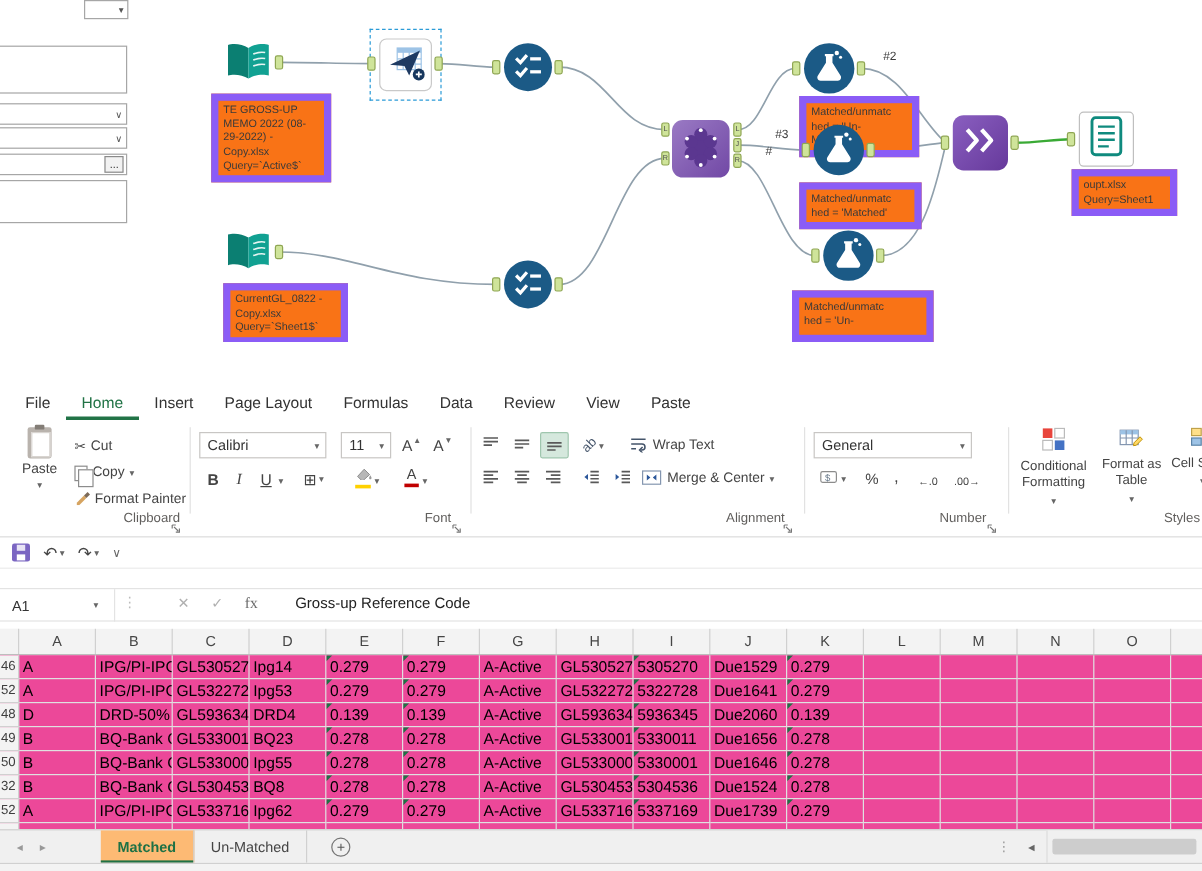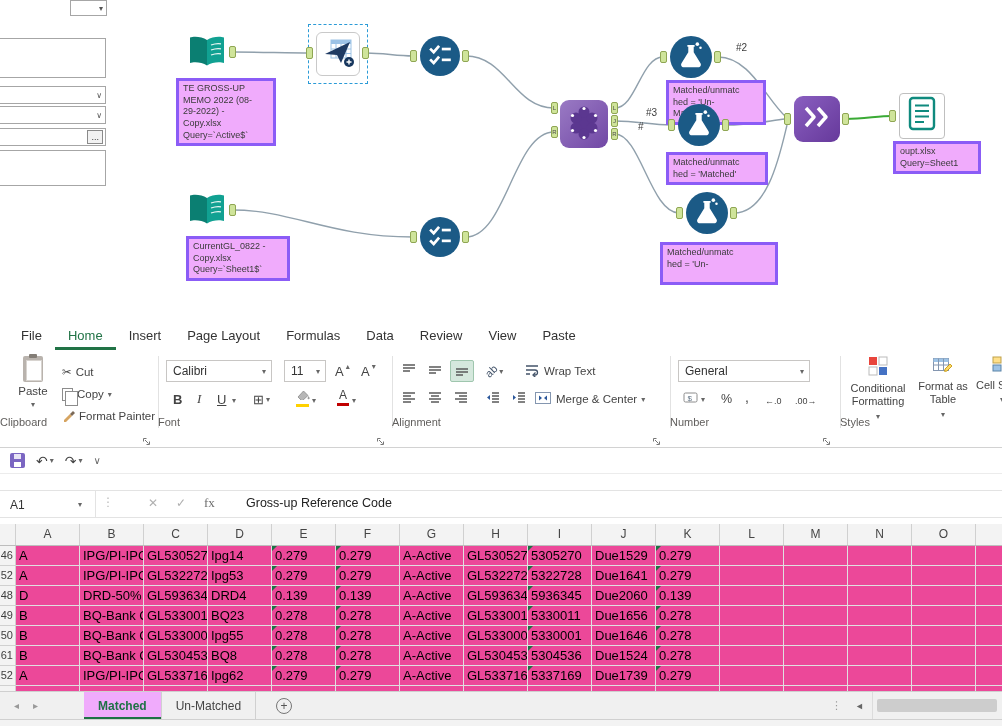--- a/index.html
+++ b/index.html
@@ -7,21 +7,21 @@
   body{font-family:"Liberation Sans",sans-serif;background:#fff;position:relative}
 
   
   .canvas{position:absolute;left:0;top:0;width:1002px;height:285px;background:#fff;overflow:hidden}
   .pfrag{position:absolute;background:#fff;border:1px solid #a6a6a6;display:flex;align-items:center;justify-content:flex-end;font-size:9px;color:#555}
   .pfrag .pcar{margin-right:3px;font-size:8px;color:#555}
   .pellip{border:1px solid #8a8a8a;background:#f2f2f2;font-size:9px;line-height:8px;padding:2px 3px;margin-right:2px;color:#333}
   .wires{position:absolute;left:0;top:0;width:1002px;height:285px}
   .wires path{fill:none;stroke:#90a0ac;stroke-width:1.4}
   .wires path.green{stroke:#3aaa35;stroke-width:2}
-  .anno{position:absolute;background:#f0abfc;border:3px solid #8b5cf6;font-size:9px;line-height:1.3;color:#3a3a3a;padding:2px 4px;white-space:pre-line;z-index:3}
+  .anno{position:absolute;background:#f97316;border:6px solid #8b5cf6;font-size:9px;line-height:1.3;color:#3a3a3a;padding:2px 4px;white-space:pre-line;z-index:3}
   .tool{position:absolute;z-index:4}
   .tcircle{width:40px;height:40px;border-radius:50%;background:#1b5a86;display:flex;align-items:center;justify-content:center}
   .tflask{width:42px;height:42px;border-radius:50%;background:#1b5a86;display:flex;align-items:center;justify-content:center}
   .tsquare{border-radius:9px;display:flex;align-items:center;justify-content:center}
   .join{width:48px;height:48px;background:linear-gradient(135deg,#9a7ac4,#7148a5)}
   .union{width:46px;height:46px;background:linear-gradient(135deg,#8a5fc0,#66399b)}
   .ttile{width:44px;height:44px;background:#fff;border:1px solid #c9c9c9;border-radius:6px;display:flex;align-items:center;justify-content:center}
   .outtile{width:46px;height:46px;background:#fff;border:1px solid #bfbfbf;border-radius:4px;display:flex;align-items:center;justify-content:center}
   .dashsel{position:absolute;border:1px dashed #2b9bd7;z-index:3}
   .anchor{position:absolute;width:7px;height:12px;background:#cfe49a;border:1px solid #8fa653;border-radius:2px;z-index:5;font-size:6px;line-height:10px;color:#4c4c4c;text-align:center}
@@ -35,21 +35,21 @@
   .mag{width:10px;height:10px;border:1.6px solid #2b5744;border-radius:50%;position:relative;flex:0 0 auto}
   .mag::after{content:"";position:absolute;width:5px;height:1.6px;background:#2b5744;transform:rotate(45deg);right:-4px;bottom:-2px}
   .tb-right{position:absolute;right:0;top:0;width:62px;height:36px;background:#17502f}
 
   .rtabs{position:absolute;left:0;top:36px;width:100%;height:29px;background:#fff;display:flex;align-items:flex-end;padding-left:8px;font-size:13px;color:#333}
   .rtab{padding:6px 13px 7px;cursor:default}
   .rtab.active{color:#217346;box-shadow:inset 0 -3px 0 #217346}
 
   .ribbon{position:absolute;left:0;top:65px;width:100%;height:98px;background:#fff;border-bottom:1px solid #d2d2d2}
   .gsep{position:absolute;top:6px;height:72px;width:1px;background:#e2e2e2}
-  .glabel{position:absolute;bottom:19px;font-size:11px;color:#605e5c;text-align:left}
+  .glabel{position:absolute;bottom:9px;font-size:11px;color:#605e5c;text-align:right}
   .launch{position:absolute;bottom:5px;width:10px;height:10px}
   .rsm{position:absolute;display:flex;align-items:center;gap:4px;font-size:11.5px;color:#444;height:20px}
   .car{font-size:8px;color:#666}
   .combo{position:absolute;height:22px;border:1px solid #c8c6c4;background:#fff;font-size:12px;color:#333;display:flex;align-items:center;padding-left:6px}
   .combo .car{margin-left:auto;margin-right:5px}
   .fbtn{position:absolute;height:22px;display:flex;align-items:center;gap:2px;color:#444;font-size:13px;padding:0 3px}
   .selbox{background:#d5e8dd;border:1px solid #9fc6ae;border-radius:2px}
   .paste{position:absolute;left:10px;top:6px;width:46px;display:flex;flex-direction:column;align-items:center;gap:3px;font-size:11.5px;color:#444}
   .clipic{position:relative;width:20px;height:26px;background:#b9b3ad;border-radius:2px}
   .clipic::before{content:"";position:absolute;left:3px;top:4px;width:14px;height:19px;background:#fff;border:1px solid #d8d4d0}
@@ -88,21 +88,21 @@
   .grid{position:absolute;left:0;top:261px;width:100%;height:145px;background:#ec4899;overflow:hidden}
   .grow{display:flex;height:20px}
   .rowhdr{width:16px;background:#f3f3f3;border-right:1px solid #d0d0d0;border-bottom:1px solid #d0d0d0;font-size:11px;color:#3e3e3e;text-align:right;padding-right:2px;line-height:19px;overflow:hidden;flex:0 0 auto}
   .cell{width:64px;border-right:1px solid #e0e0e0;border-bottom:1px solid #e0e0e0;font-size:13px;line-height:19px;padding-left:3px;overflow:hidden;white-space:nowrap;position:relative;color:#000;flex:0 0 auto}
   .cell.partial{width:26px;border-right:none}
   .tri{position:absolute;top:0;left:0;width:0;height:0;border-top:5px solid #1e7145;border-right:5px solid transparent}
 
   .tabbar{position:absolute;left:0;top:406px;width:100%;height:28px;background:#f0f0f0;border-top:1px solid #cfcfcf;display:flex;align-items:stretch;font-size:12px;color:#444}
   .navarrows{width:84px;display:flex;align-items:center;gap:14px;padding-left:14px;color:#999;font-size:10px;flex:0 0 auto}
   .stab{padding:0 14px;display:flex;align-items:center;border-right:1px solid #d0d0d0;position:relative;background:transparent}
-  .stab.active{background:#f0abfc;color:#1e7145;font-weight:bold}
+  .stab.active{background:#fdba74;color:#1e7145;font-weight:bold}
   .stab.active::after{content:"";position:absolute;left:0;right:0;bottom:0;height:2px;background:#1e7145}
   .newsheet{width:56px;display:flex;align-items:center;justify-content:center}
   .plusc{width:16px;height:16px;border:1px solid #767676;border-radius:50%;color:#555;font-size:12px;line-height:14px;text-align:center}
   .hscroll{margin-left:auto;display:flex;align-items:center}
   .hsdots{color:#999;font-size:11px;padding:0 5px}
   .hsarrow{color:#666;font-size:9px;padding:0 8px}
   .hstrack{width:130px;height:100%;background:#f0f0f0;border-left:1px solid #dcdcdc;position:relative}
   .hsthumb{position:absolute;top:7px;left:4px;width:120px;height:13px;background:#cdcdcd;border-radius:2px}
   .statusbar{position:absolute;left:0;top:434px;width:100%;height:7px;background:#f3f3f3;border-top:1px solid #d0d0d0}
 </style>
@@ -667,21 +667,21 @@
         <div class="cell">5330001<span class="tri"></span></div>
         <div class="cell">Due1646</div>
         <div class="cell">0.278<span class="tri"></span></div>
         <div class="cell"></div>
         <div class="cell"></div>
         <div class="cell"></div>
         <div class="cell"></div>
         <div class="cell partial"></div>
       </div>
       <div class="grow">
-        <div class="rowhdr">61</div>
+        <div class="rowhdr">32</div>
         <div class="cell">B</div>
         <div class="cell">BQ-Bank C</div>
         <div class="cell">GL5304536</div>
         <div class="cell">BQ8</div>
         <div class="cell">0.278<span class="tri"></span></div>
         <div class="cell">0.278<span class="tri"></span></div>
         <div class="cell">A-Active</div>
         <div class="cell">GL5304536</div>
         <div class="cell">5304536<span class="tri"></span></div>
         <div class="cell">Due1524</div>

